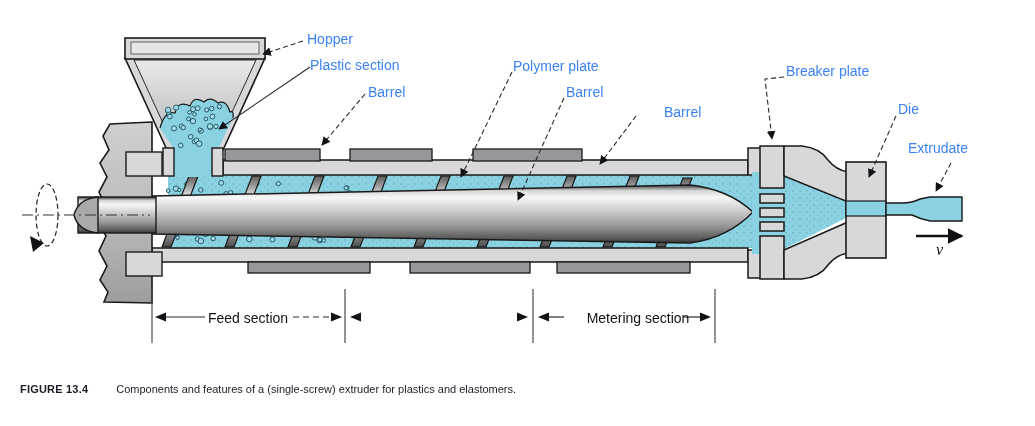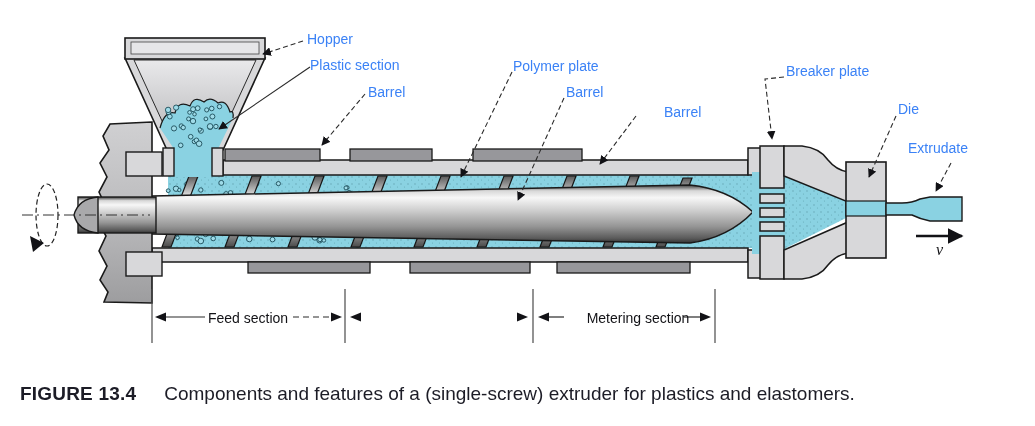--- a/index.html
+++ b/index.html
@@ -2,21 +2,21 @@
 <html style="--melt: #8ad2e2; --pellet: #9fdbe8; --housing: #d8d8da; --heater: #97979b; --outline: #1a1a1a;"><head>
 <meta charset="utf-8">
 <style>
   html,body{margin:0;padding:0;background:#fff;}
   #fig{position:relative;width:1035px;height:426px;background:#fff;overflow:hidden;
        font-family:"Liberation Sans", sans-serif;color:#121216;}
   #fig svg{position:absolute;left:0;top:0;}
   .lbl{position:absolute;font-size:14px;line-height:1.05;color:#3b82f6;white-space:nowrap;text-align:right;}
   .sec{position:absolute;font-size:14px;color:#121216;text-align:center;white-space:nowrap;}
   .vlab{position:absolute;font-family:"Liberation Serif", serif;font-style:italic;font-size:16px;color:#121216;}
-  #caption{position:absolute;left:20px;top:383px;font-size:19px;color:#1c1c26;white-space:nowrap;}
+  #caption{position:absolute;left:20px;top:383px;font-size:11px;color:#1c1c26;white-space:nowrap;}
   #caption .figno{font-weight:700;margin-right:28px;letter-spacing:0.2px;}
 </style>
 </head>
 <body>
 
 <div id="fig">
 
 <svg width="1035" height="426" viewBox="0 0 1035 426">
   <defs>
     <linearGradient id="gradMetal" x1="0" y1="0" x2="0" y2="1">

